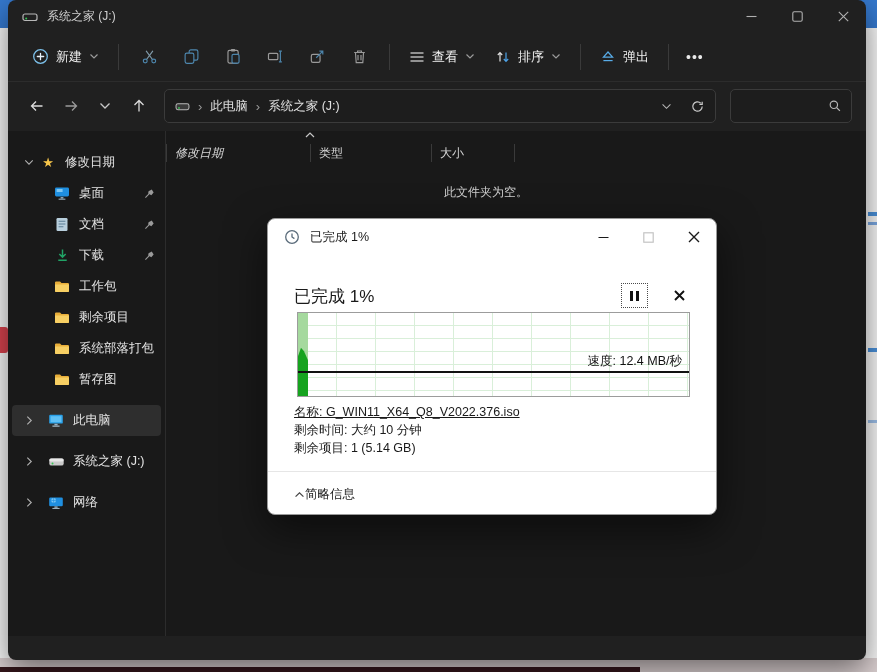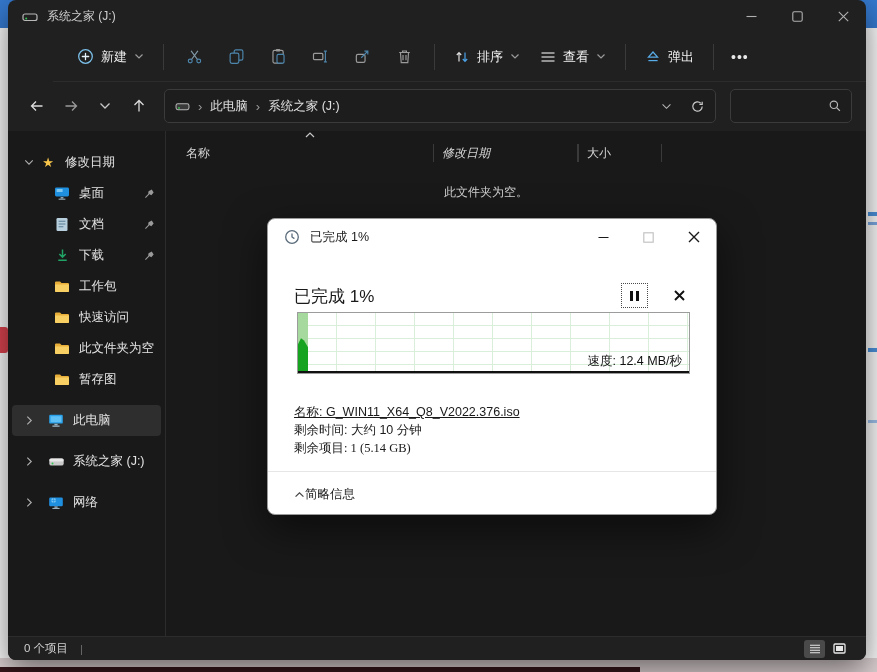--- a/index.html
+++ b/index.html
@@ -31,21 +31,21 @@
     background:#202020; border-radius:8px; overflow:hidden;
     box-shadow:0 10px 30px rgba(0,0,0,.5);
     color:#e8e8e8;
   }
   .titlebar { height:32px; display:flex; align-items:center; padding-left:14px; gap:9px; }
   .title-text { font-size:12px; color:#cfcfcf; }
   .win-controls { position:absolute; top:0; right:0; display:flex; }
   .win-btn { width:46px; height:32px; display:flex; align-items:center; justify-content:center; }
 
   
-  .cmdbar { height:50px; display:flex; align-items:center; padding:0 14px; border-bottom:1px solid #2c2c2c;margin-left:45px; }
+  .cmdbar { height:50px; display:flex; align-items:center; padding:0 14px; border-bottom:1px solid #2c2c2c; }
   .cmd-div { width:1px; height:26px; background:#3a3a3a; margin:0 9px; flex:none; }
   .cmd-btn { display:flex; align-items:center; gap:7px; padding:7px 10px; border-radius:5px; font-size:13px; color:#f0f0f0; }
   .icon-btn { width:42px; height:34px; display:flex; align-items:center; justify-content:center; border-radius:5px; }
   .more-dots { font-size:14px; letter-spacing:1px; color:#e8e8e8; padding:0 8px; }
 
   
   .addrrow { height:48px; display:flex; align-items:center; padding:0 14px; gap:4px; }
   .nav-btn { width:30px; height:30px; display:flex; align-items:center; justify-content:center; border-radius:5px; flex:none; }
   .addr-box {
     flex:1; height:34px; margin-left:6px; background:#1d1d1d;
@@ -101,33 +101,33 @@
   .dlg-titlebar { height:36px; display:flex; align-items:center; padding-left:16px; gap:10px; }
   .dlg-title { font-size:12.5px; }
   .dlg-controls { position:absolute; top:0; right:0; display:flex; }
   .dlg-winbtn { width:45px; height:36px; display:flex; align-items:center; justify-content:center; }
   .dlg-copyline { position:absolute; left:26px; top:46px; font-size:13px; }
   .dlg-link { color:#0067c0; }
   .dlg-heading { position:absolute; left:26px; top:66px; font-size:17px; }
   .dlg-pause { position:absolute; left:353px; top:64px; width:27px; height:25px; border:1px dotted #4a4a4a; display:flex; align-items:center; justify-content:center; gap:3px; background:#fff; }
   .pause-bar { width:3px; height:10px; background:#111; }
   .dlg-cancel { position:absolute; left:399px; top:64px; width:24px; height:25px; display:flex; align-items:center; justify-content:center; }
-  .dlg-chart { position:absolute; left:29px; top:93px; width:393px; height:62px; border:1px solid #9c9c9c; background:#fff; }
+  .dlg-chart { position:absolute; left:29px; top:93px; width:393px; height:85px; border:1px solid #9c9c9c; background:#fff; }
   .chart-grid { position:absolute; inset:0;
     background-image:
       repeating-linear-gradient(to right, transparent 0 38px, #d9efd9 38px 39px),
       repeating-linear-gradient(to bottom, transparent 0 12px, #d9efd9 12px 13px);
   }
   .chart-bar-light { position:absolute; left:0; top:0; width:10px; height:100%; background:#a5d99e; }
   .chart-bar-dark { position:absolute; left:0; top:0; width:10px; height:100%; background:#16a31f;
     clip-path:polygon(0 52%, 30% 42%, 60% 46%, 100% 57%, 100% 100%, 0 100%); }
   .chart-baseline { position:absolute; left:0; right:0; top:58px; height:2px; background:#111; }
   .chart-speed { position:absolute; right:7px; top:40px; font-size:12.5px; color:#111; }
   .dlg-detail { position:absolute; left:26px; font-size:12.5px; }
-  .dlg-d1 { top:185px;text-decoration:underline; } .dlg-d2 { top:203px; } .dlg-d3 { top:221px;font-family:Liberation Serif, serif; }
+  .dlg-d1 { top:185px;text-decoration:underline; } .dlg-d2 { top:203px; } .dlg-d3 { top:221px; }
   .dlg-divider { position:absolute; left:0; right:0; top:252px; height:1px; background:#e6e6e6; }
   .dlg-footer { position:absolute; left:26px; top:262px; height:26px; display:flex; align-items:center; font-size:12.5px; }
 </style>
 </head>
 <body>
 
 <div class="bg-top"></div>
 <div class="bg-side bg-left"></div>
 <div class="bg-side bg-right"></div>
 <div class="frag frag-red"></div>
@@ -219,41 +219,41 @@
     </div>
     <div class="icon-btn">
       <svg width="17" height="17" viewBox="0 0 16 16" fill="none" stroke="#9a9a9a" stroke-width="1.1">
           <path d="M3 4.2h10M6.2 4.2V2.8h3.6v1.4M4.2 4.2l.7 9.6h6.2l.7-9.6M6.6 6.5v5M9.4 6.5v5"></path>
         </svg>
     </div>
     <div class="cmd-div"></div>
 
     <div class="cmd-btn">
       <span>
-          <svg width="16" height="16" viewBox="0 0 16 16" fill="none">
-            <path d="M5 12.5V3.8M2.8 6 5 3.7 7.2 6" stroke="#e0e0e0" stroke-width="1.2"></path>
-            <path d="M11 3.5v8.7M8.8 10 11 12.3 13.2 10" stroke="#4da3e8" stroke-width="1.2"></path>
-          </svg>
-        </span>
-      <span>排序</span>
-      <span>
-          <svg width="10" height="7" viewBox="0 0 10 7">
-            <path d="M1.5 1.5 5 5 8.5 1.5" fill="none" stroke="#9a9a9a" stroke-width="1.2"></path>
-          </svg>
-        </span>
-    </div>
-    <div class="cmd-btn">
-      <span>
           <svg width="16" height="14" viewBox="0 0 16 14" stroke="#e0e0e0" stroke-width="1.2">
             <line x1="1.5" y1="3" x2="14.5" y2="3"></line>
             <line x1="1.5" y1="7" x2="14.5" y2="7"></line>
             <line x1="1.5" y1="11" x2="14.5" y2="11"></line>
           </svg>
         </span>
       <span>查看</span>
+      <span>
+          <svg width="10" height="7" viewBox="0 0 10 7">
+            <path d="M1.5 1.5 5 5 8.5 1.5" fill="none" stroke="#9a9a9a" stroke-width="1.2"></path>
+          </svg>
+        </span>
+    </div>
+    <div class="cmd-btn">
+      <span>
+          <svg width="16" height="16" viewBox="0 0 16 16" fill="none">
+            <path d="M5 12.5V3.8M2.8 6 5 3.7 7.2 6" stroke="#e0e0e0" stroke-width="1.2"></path>
+            <path d="M11 3.5v8.7M8.8 10 11 12.3 13.2 10" stroke="#4da3e8" stroke-width="1.2"></path>
+          </svg>
+        </span>
+      <span>排序</span>
       <span>
           <svg width="10" height="7" viewBox="0 0 10 7">
             <path d="M1.5 1.5 5 5 8.5 1.5" fill="none" stroke="#9a9a9a" stroke-width="1.2"></path>
           </svg>
         </span>
     </div>
     <div class="cmd-div"></div>
 
     <div class="cmd-btn">
       <span>
@@ -411,33 +411,33 @@
 
       <div class="side-row">
         <span class="side-indent"></span>
           <span class="side-indent" style="width:14px;"></span>
         <span class="side-ico">
             <svg width="16" height="13" viewBox="0 0 16 13">
               <path d="M1 2.6Q1 1.5 2.1 1.5H6l1.5 1.6h6.4Q15 3.1 15 4.2V11q0 1-1.1 1H2.1Q1 12 1 11Z" fill="#e8ae3a"></path>
               <path d="M1 4.6h14V11q0 1-1.1 1H2.1Q1 12 1 11Z" fill="#f7cf63"></path>
             </svg>
           </span>
-        <span class="side-label">快速访问</span>
+        <span class="side-label">剩余项目</span>
       </div>
 
       <div class="side-row">
         <span class="side-indent"></span>
           <span class="side-indent" style="width:14px;"></span>
         <span class="side-ico">
             <svg width="16" height="13" viewBox="0 0 16 13">
               <path d="M1 2.6Q1 1.5 2.1 1.5H6l1.5 1.6h6.4Q15 3.1 15 4.2V11q0 1-1.1 1H2.1Q1 12 1 11Z" fill="#e8ae3a"></path>
               <path d="M1 4.6h14V11q0 1-1.1 1H2.1Q1 12 1 11Z" fill="#f7cf63"></path>
             </svg>
           </span>
-        <span class="side-label">此文件夹为空</span>
+        <span class="side-label">系统部落打包</span>
       </div>
 
       <div class="side-row">
         <span class="side-indent"></span>
           <span class="side-indent" style="width:14px;"></span>
         <span class="side-ico">
             <svg width="16" height="13" viewBox="0 0 16 13">
               <path d="M1 2.6Q1 1.5 2.1 1.5H6l1.5 1.6h6.4Q15 3.1 15 4.2V11q0 1-1.1 1H2.1Q1 12 1 11Z" fill="#e8ae3a"></path>
               <path d="M1 4.6h14V11q0 1-1.1 1H2.1Q1 12 1 11Z" fill="#f7cf63"></path>
             </svg>
@@ -500,52 +500,32 @@
       </div>
     </div>
 
     <div class="main">
       <span class="hdr-caret">
           <svg width="10" height="6" viewBox="0 0 10 6" fill="none" stroke="#c8c8c8" stroke-width="1.2">
             <path d="M1 5 5 1l4 4"></path>
           </svg>
         </span>
       <div class="hdr-row">
-        <div class="hdr-cell hdr-c1">名称</div>
         <div class="hdr-sep"></div>
         <div class="hdr-cell hdr-c2">修改日期</div>
         <div class="hdr-sep"></div>
+        <div class="hdr-cell hdr-c3">类型</div>
         <div class="hdr-sep"></div>
         <div class="hdr-cell hdr-c4">大小</div>
         <div class="hdr-sep"></div>
       </div>
       <div class="empty-text">此文件夹为空。</div>
     </div>
   </div>
 
-  <div class="statusbar">
-    <span>0 个项目</span>
-    <span class="status-sep">|</span>
-    <div class="status-right">
-      <div class="view-toggle active">
-        <svg width="12" height="10" viewBox="0 0 12 10" stroke="#e8e8e8" stroke-width="1.1">
-            <line x1="1" y1="1.2" x2="11" y2="1.2"></line>
-            <line x1="1" y1="3.7" x2="11" y2="3.7"></line>
-            <line x1="1" y1="6.2" x2="11" y2="6.2"></line>
-            <line x1="1" y1="8.7" x2="11" y2="8.7"></line>
-          </svg>
-      </div>
-      <div class="view-toggle">
-        <svg width="13" height="11" viewBox="0 0 13 11" fill="none">
-            <rect x="1" y="1" width="11" height="9" rx="1" stroke="#e8e8e8" stroke-width="1.3"></rect>
-            <rect x="3" y="3" width="7" height="5" fill="#e8e8e8"></rect>
-          </svg>
-      </div>
-    </div>
-  </div>
 </div>
 
 <div class="dialog">
   <div class="dlg-titlebar">
     <span>
         <svg width="16" height="16" viewBox="0 0 16 16" fill="none" stroke="#5a6b7a" stroke-width="1.3">
           <circle cx="8" cy="8" r="6.3"></circle>
           <path d="M8 4.4V8l2.4 1.6"></path>
         </svg>
       </span>

